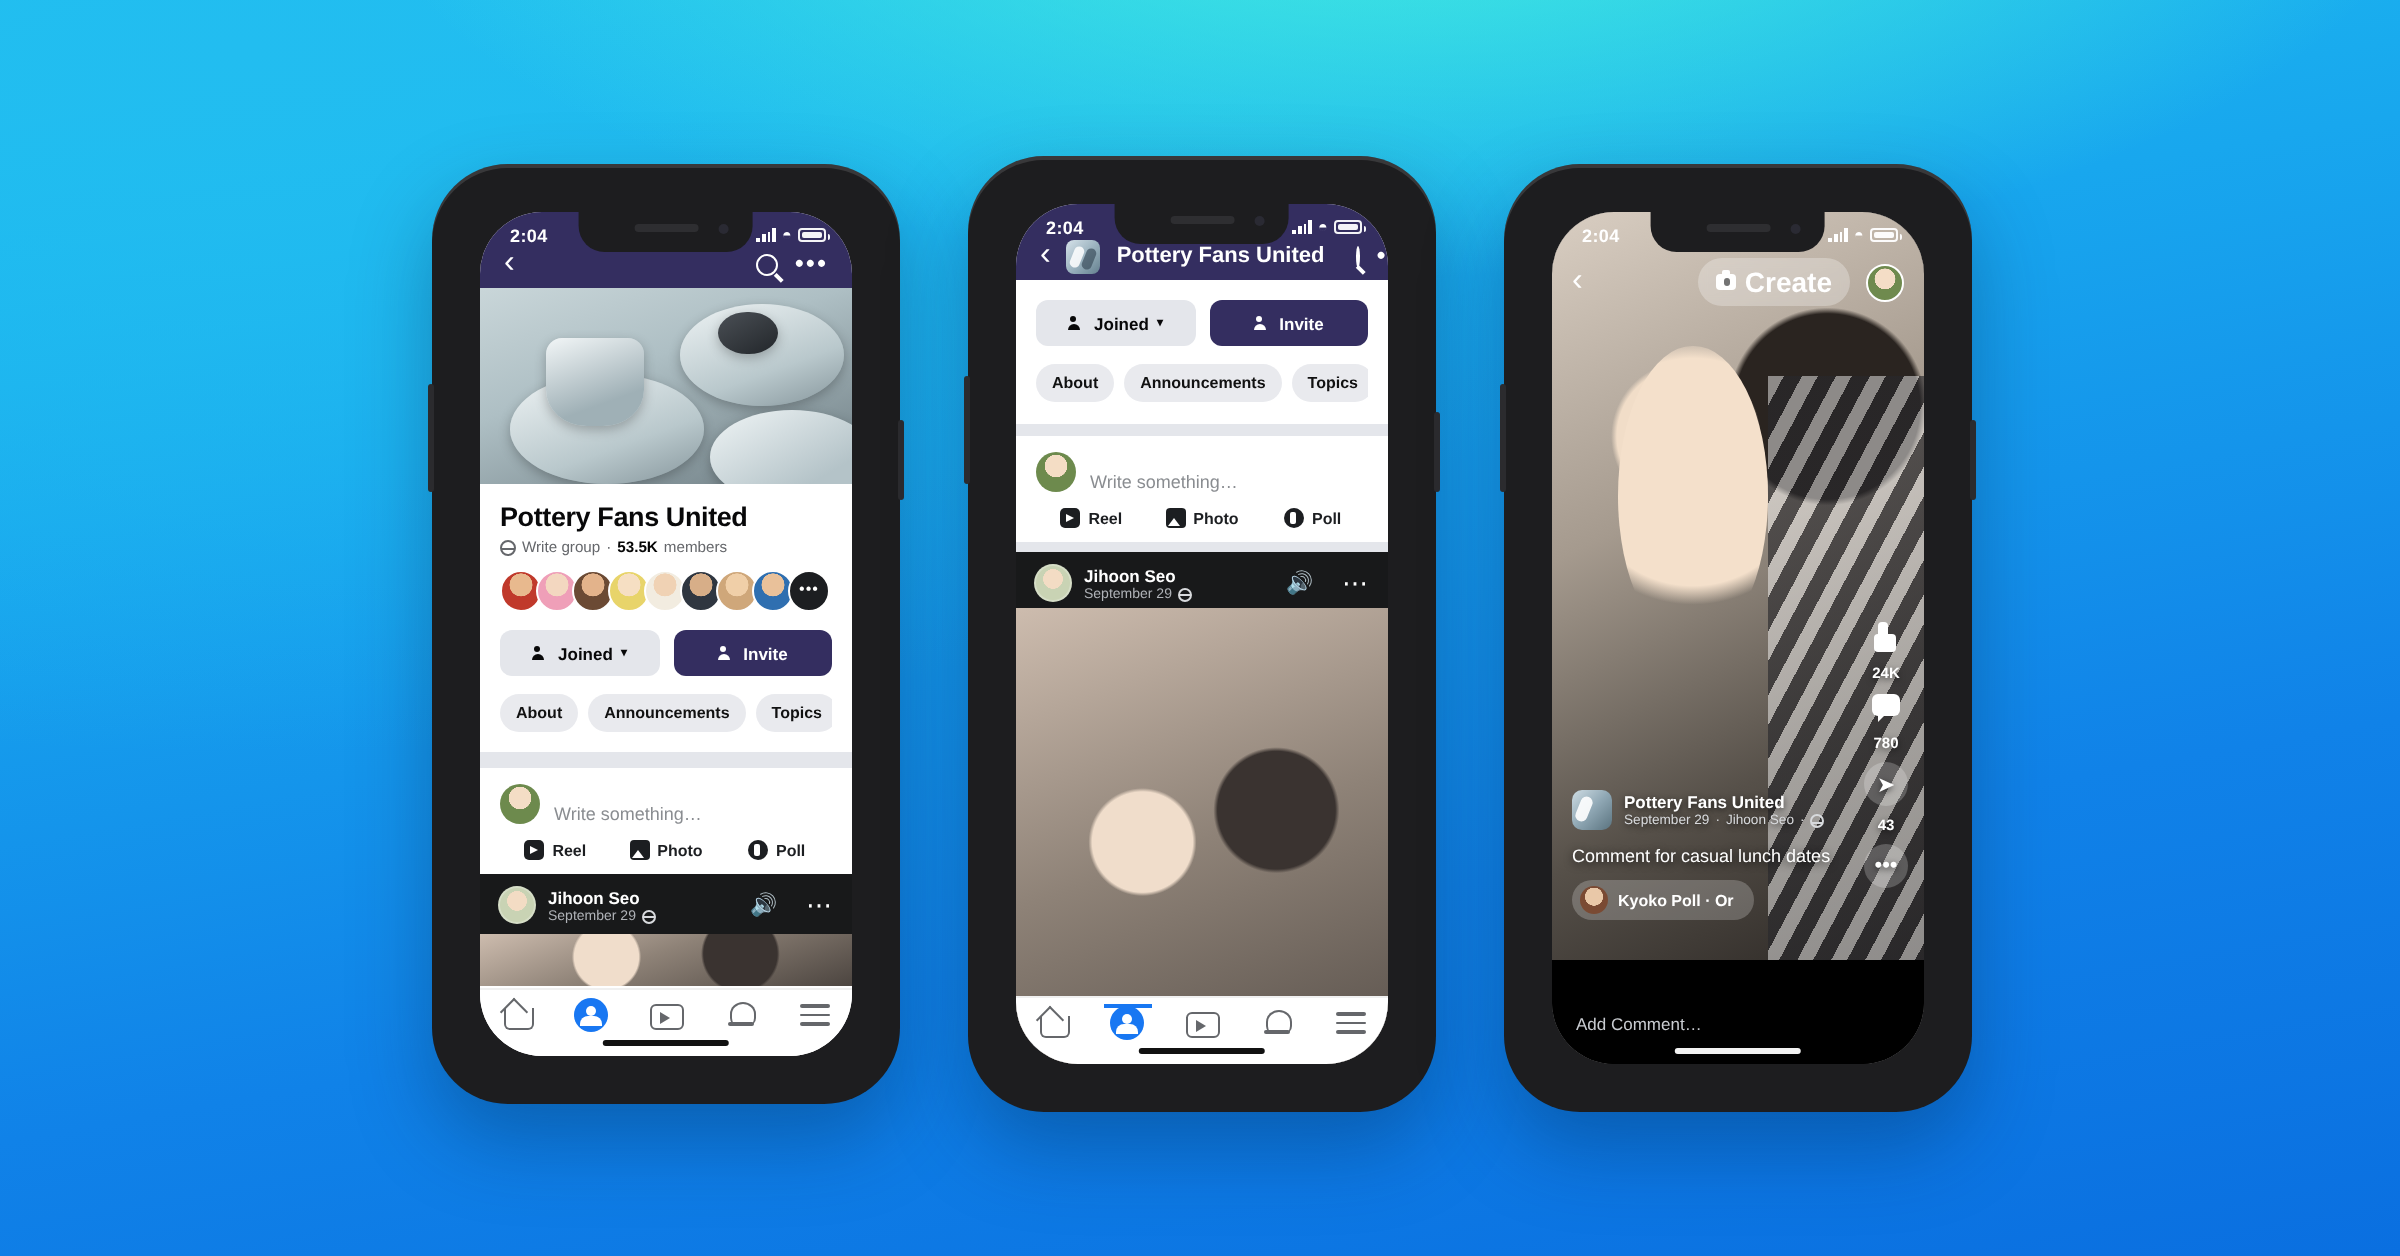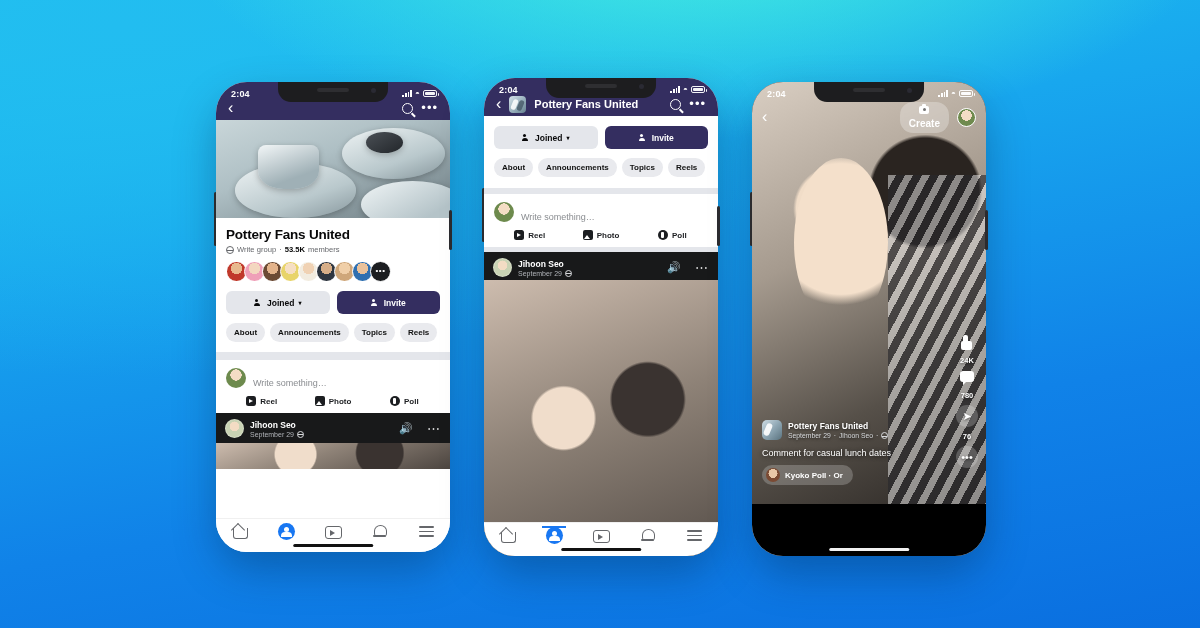--- a/index.html
+++ b/index.html
@@ -14,21 +14,21 @@
       radial-gradient(ellipse 90% 80% at 10% 4%, #22bdf0 0%, rgba(34,189,240,0) 70%),
       linear-gradient(170deg, #1fc4ef 0%, #18a7ee 32%, #1082e8 68%, #0a6fe0 100%);
     position: relative;
   }
 
   
   .phone {
     position: absolute;
     border-radius: 38px;
     background: #1d1d1f;
-    padding: 0;
+    padding: 24px;
     box-shadow: 0 18px 40px rgba(0,40,80,.35), 0 2px 0 rgba(255,255,255,.12) inset;
   }
   .phone::before { 
     content: ""; position: absolute; left: -2px; top: 110px;
     width: 3px; height: 54px; border-radius: 2px; background: #2b2b2e;
   }
   .phone::after {
     content: ""; position: absolute; right: -2px; top: 128px;
     width: 3px; height: 40px; border-radius: 2px; background: #2b2b2e;
   }
@@ -258,22 +258,22 @@
   .reel-media .face {
     position: absolute; left: 18%; top: 18%; width: 40%; height: 40%;
     border-radius: 50%; background: radial-gradient(circle at 50% 42%, #f4e0cb 0 60%, rgba(244,224,203,0) 70%);
   }
   .reel-top {
     position: absolute; top: 20px; left: 0; right: 0; height: 30px; z-index: 10;
     display: flex; align-items: center; padding: 0 10px; gap: 8px;
   }
   .create-pill {
     margin-left: auto; background: rgba(255,255,255,.28); backdrop-filter: blur(2px);
-    border-radius: 13px; padding: 4px 9px; font-size: 10px; font-weight: bold;
-    display: flex; align-items: center; gap: 4px; color: #fff; flex-direction: column;
+    border-radius: 13px; padding: 4px 9px; font-size: 14px; font-weight: bold;
+    display: flex; align-items: center; gap: 4px; color: #fff;
   }
   .cam { width: 10px; height: 8px; border-radius: 2px; background: #fff; position: relative; flex: none; }
   .cam::before{content:"";position:absolute;left:3px;top:-1.6px;width:4px;height:2px;border-radius:1px 1px 0 0;background:#fff;}
   .cam::after{content:"";position:absolute;left:3.2px;top:2px;width:3.6px;height:3.6px;border-radius:50%;background:rgba(0,0,0,.55);}
   .top-av {
     width: 19px; height: 19px; border-radius: 50%; flex: none;
     border: 1.5px solid #fff;
     background: radial-gradient(circle at 50% 38%, #f4ddc6 0 38%, #6f8a4e 39% 100%);
   }
   .rail {
@@ -590,21 +590,21 @@
         </span>
         <span class="top-av"></span>
       </div>
 
       <div class="rail">
         <span class="rb thumb"></span>
         <span class="cnt">24K</span>
         <span class="rb bub"></span>
         <span class="cnt">780</span>
         <span class="circbtn">➤</span>
-        <span class="cnt">76</span>
+        <span class="cnt">43</span>
         <span class="circbtn">•••</span>
       </div>
 
       <div class="reel-caption">
         <div class="rc-head">
           <span class="rc-logo"></span>
           <span>
             <div class="rc-name">Pottery Fans United</div>
             <div class="rc-sub">
               <span>September 29</span>
@@ -615,16 +615,19 @@
             </div>
           </span>
         </div>
         <div class="rc-text">Comment for casual lunch dates</div>
         <div class="cmt-pill">
           <span class="cmt-av"></span>
           <span>Kyoko Poll · Or</span>
         </div>
       </div>
 
+      <div class="addcmt">
+        <span>Add Comment…</span>
+      </div>
       <div class="homebar light"></div>
     </div>
   </div>
 </div>
 
 </body></html>

